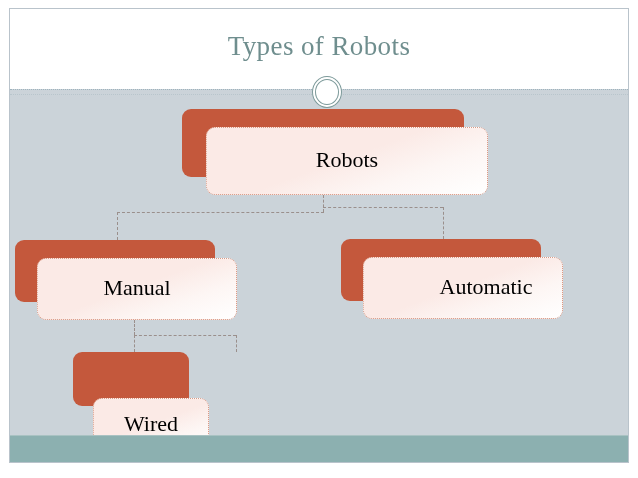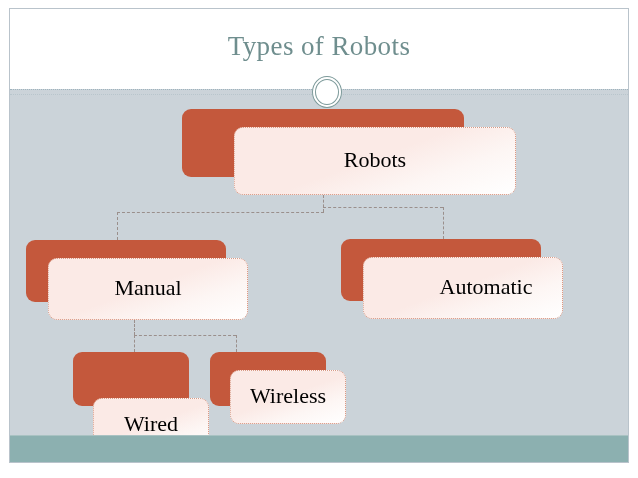--- a/index.html
+++ b/index.html
@@ -160,48 +160,42 @@
   <div class="conn-v" style="left:124px; top:311px; height:15px;"></div>
 
   <div class="conn-h" style="left:124px; top:326px; width:102px;"></div>
 
   <div class="conn-v" style="left:124px; top:326px; height:17px;"></div>
 
   <div class="conn-v" style="left:226px; top:326px; height:17px;"></div>
 
   <div class="node" style="left:172px; top:100px; width:306px; height:86px;">
     <div class="back" style="width:282px; height:68px;"></div>
-    <div class="front" style="left:24px; top:18px; width:282px; height:68px;margin-left:28px;">
+    <div class="front" style="left:24px; top:18px; width:282px; height:68px;">
       <span class="label">Robots</span>
     </div>
   </div>
 
-  <div class="node" style="left:16px; top:231px; width:222px; height:80px;">
+  <div class="node" style="left:5px; top:231px; width:222px; height:80px;">
     <div class="back" style="width:200px; height:62px;"></div>
     <div class="front" style="left:22px; top:18px; width:200px; height:62px;">
       <span class="label">Manual</span>
     </div>
   </div>
 
   <div class="node" style="left:331px; top:230px; width:222px; height:80px;">
     <div class="back" style="width:200px; height:62px;"></div>
     <div class="front" style="left:22px; top:18px; width:200px; height:62px;padding-left:46px;">
       <span class="label">Automatic</span>
     </div>
   </div>
 
   <div class="node" style="left:63px; top:343px; width:136px; height:72px;">
     <div class="back" style="width:116px; height:54px;"></div>
     <div class="front" style="left:20px; top:18px; width:116px; height:54px;margin-top:28px;">
       <span class="label">Wired</span>
     </div>
   </div>
 
-  <div class="node" style="left:200px; top:343px; width:136px; height:72px;">
-    <div class="back" style="width:116px; height:54px;"></div>
-    <div class="front" style="left:20px; top:18px; width:116px; height:54px;">
-      <span class="label">Wireless</span>
-    </div>
-  </div>
 
   <div id="bottom-bar"></div>
 
 </div>
 
 </body></html>

